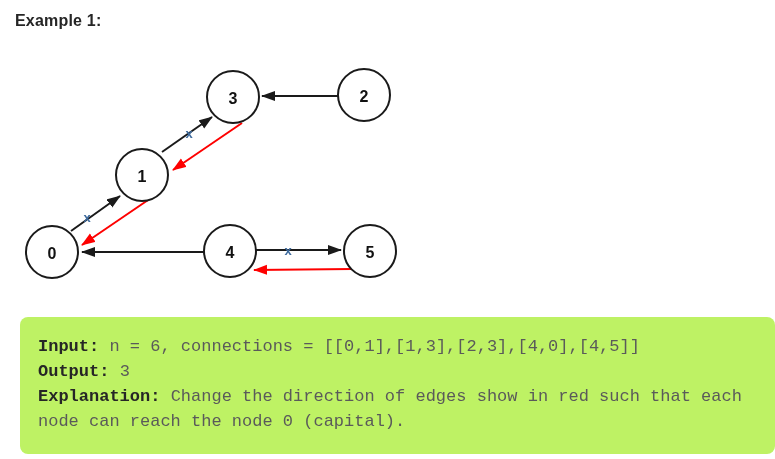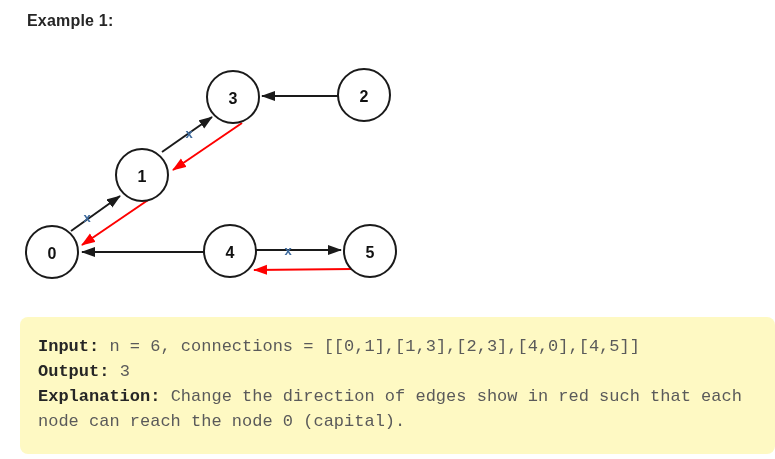--- a/index.html
+++ b/index.html
@@ -1,27 +1,27 @@
 <!DOCTYPE html>
 <html><head>
 <meta charset="utf-8">
 <style>
   html,body{margin:0;padding:0;background:#ffffff;}
   body{
     width:775px;height:459px;position:relative;overflow:hidden;
     font-family:"Liberation Sans", sans-serif;
   }
   .heading{
-    position:absolute;left:27px;top:12px;
+    position:absolute;left:15px;top:12px;
     font-size:16px;font-weight:bold;color:#262626;letter-spacing:0.2px;
   }
   #graph-svg{position:absolute;left:0;top:42px;}
   .example-block{
     position:absolute;left:20px;top:317px;width:755px;height:137px;
-    box-sizing:border-box;background:#fef9c3;border-radius:8px;
+    box-sizing:border-box;background:#bef264;border-radius:8px;
     padding:17px 18px;
     font-family:"Liberation Mono","DejaVu Sans Mono",monospace;
     font-size:17px;line-height:25px;color:#5a5a5a;
     white-space:pre-wrap;word-wrap:break-word;
   }
   .example-block b{color:#262626;font-weight:bold;}
   .node-label{font-family:"Liberation Sans",sans-serif;font-weight:bold;font-size:16px;fill:#111111;}
   .cross-label{font-family:"Liberation Sans",sans-serif;font-weight:bold;font-size:13px;}
 </style>
 </head>

